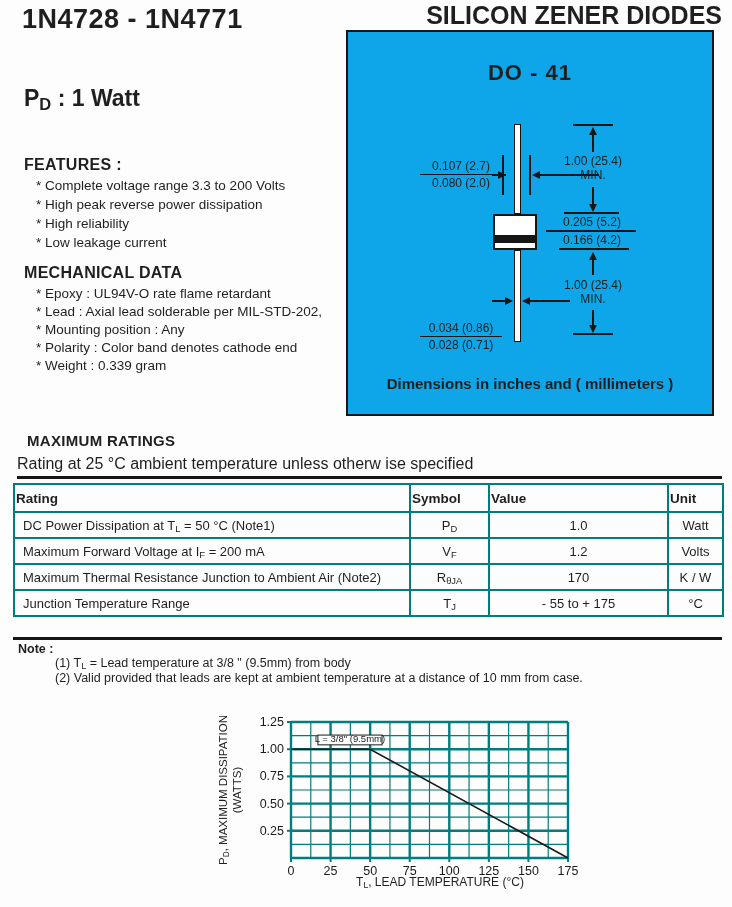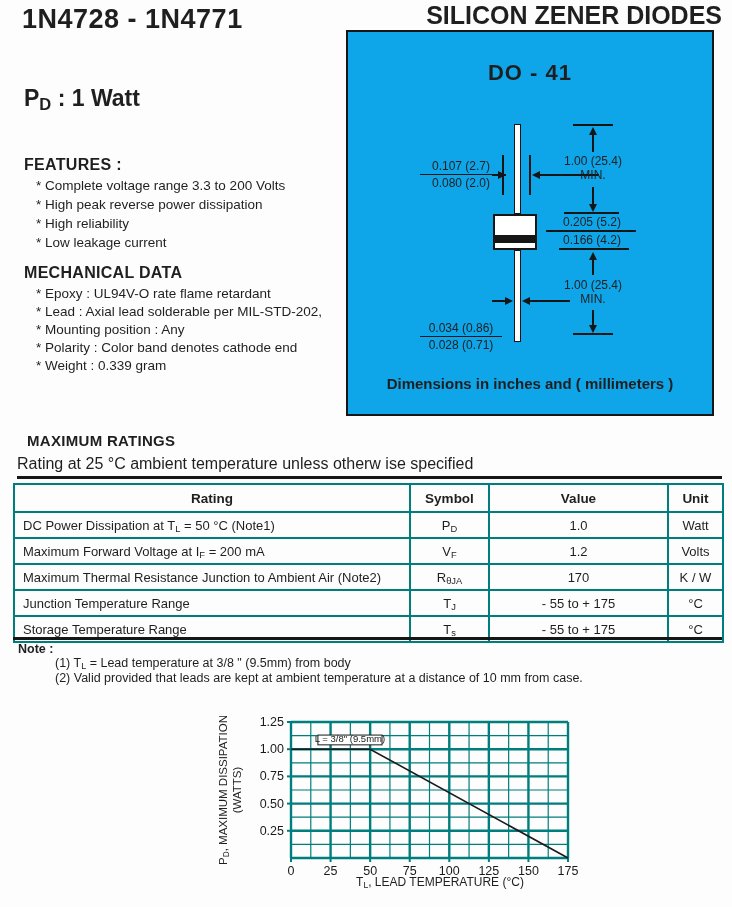--- a/index.html
+++ b/index.html
@@ -33,21 +33,21 @@
   .ah-left{border-top:4px solid transparent;border-bottom:4px solid transparent;border-right:8px solid #161616;}
   .ah-up{border-left:4px solid transparent;border-right:4px solid transparent;border-bottom:8px solid #161616;}
   .ah-down{border-left:4px solid transparent;border-right:4px solid transparent;border-top:8px solid #161616;}
   .dim-caption{left:0;top:343px;width:100%;text-align:center;font-size:15px;font-weight:bold;}
   
   .max-h{left:27px;top:432px;font-size:15px;font-weight:bold;letter-spacing:.3px;}
   .cond{left:17px;top:455px;font-size:16px;}
   .rule{background:#161616;height:3px;}
   table.ratings{position:absolute;left:13px;top:483px;width:709px;border-collapse:collapse;table-layout:fixed;}
   table.ratings th,table.ratings td{border:2px solid #007d7d;font-size:13px;overflow:hidden;white-space:nowrap;}
-  table.ratings th{height:24px;font-size:13.5px;font-weight:bold;text-align:center;}
+  table.ratings th{height:24px;font-size:13.5px;font-weight:bold;text-align:left;}
   table.ratings td{height:22px;text-align:center;}
   table.ratings td.c-rating{text-align:left;padding-left:8px;}
   
   .note-h{left:18px;top:642px;font-size:12.5px;font-weight:bold;}
   .note-line{left:55px;font-size:12.5px;}
   
   .fig{left:0;top:693px;width:732px;height:210px;}
   .fig-title{position:absolute;left:200px;top:3px;width:456px;text-align:center;
              font-size:12.5px;font-weight:bold;white-space:pre;}
   .xlab{position:absolute;left:240px;top:182px;width:400px;text-align:center;font-size:12px;}
@@ -176,26 +176,20 @@
       </tr>
       <tr>
         <td class="c-rating">Maximum Thermal Resistance Junction to Ambient Air (Note2)</td>
         <td class="c-symbol">R<sub>θJA</sub></td>
         <td class="c-value">170</td>
         <td class="c-unit">K / W</td>
       </tr>
       <tr>
         <td class="c-rating">Junction Temperature Range</td>
         <td class="c-symbol">T<sub>J</sub></td>
-        <td class="c-value">- 55 to + 175</td>
-        <td class="c-unit">°C</td>
-      </tr>
-      <tr>
-        <td class="c-rating">Storage Temperature Range</td>
-        <td class="c-symbol">T<sub>s</sub></td>
         <td class="c-value">- 55 to + 175</td>
         <td class="c-unit">°C</td>
       </tr>
     </tbody>
 </table>
 
 <div class="abs rule" style="left:13px;top:637px;width:709px;"></div>
 
 <div class="abs note-h">Note :</div>
 <div class="abs note-line" style="top:656px;">

